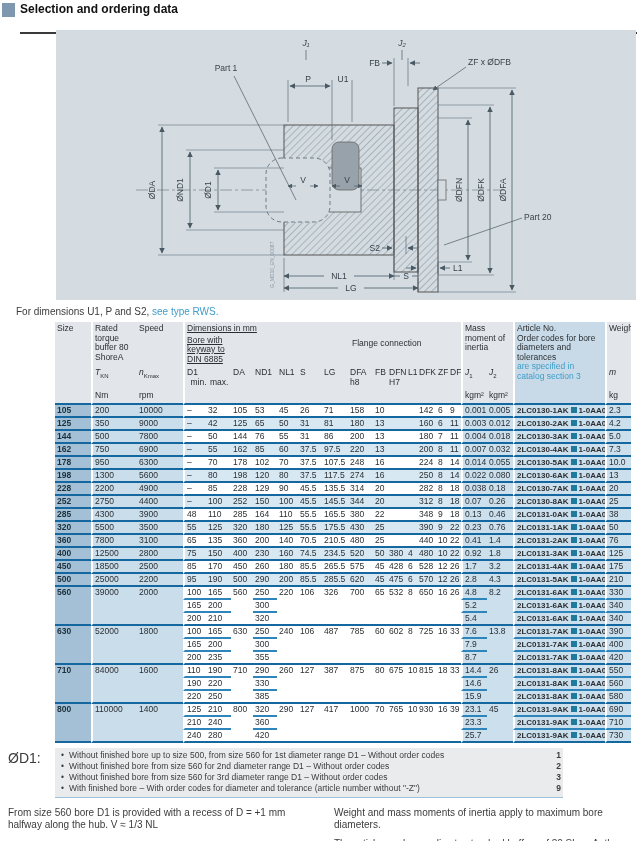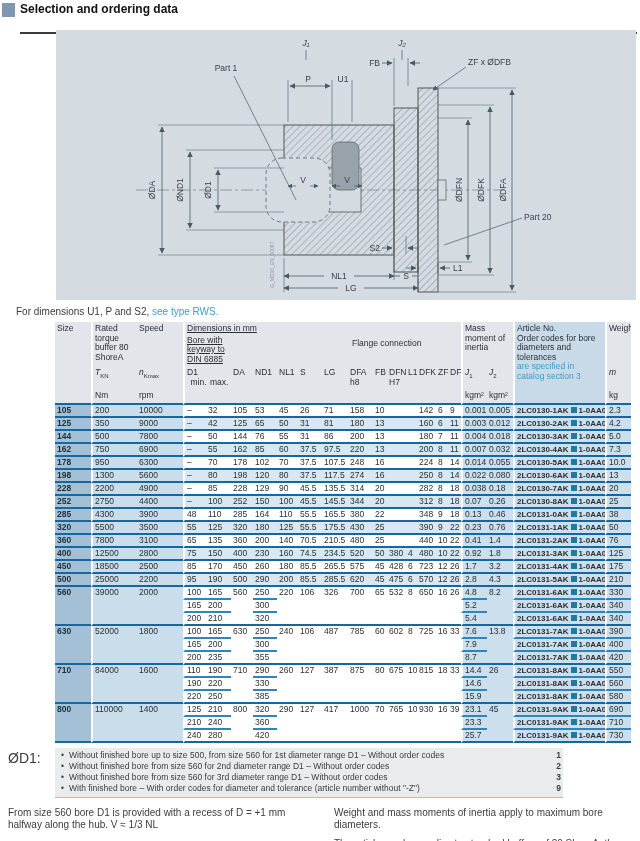--- a/index.html
+++ b/index.html
@@ -567,21 +567,21 @@
             <td class="c-dim-a gend">170</td>
             <td class="c-dim-a gend">450</td>
             <td class="c-dim-a gend">260</td>
             <td class="c-dim-a gend">180</td>
             <td class="c-dim-a gend">85.5</td>
             <td class="c-dim-a gend">265.5</td>
             <td class="c-dim-a gend">575</td>
             <td class="c-dim-a gend">45</td>
             <td class="c-dim-a gend">428</td>
             <td class="c-dim-a gend">6</td>
-            <td class="c-dim-a gend">723</td>
+            <td class="c-dim-a gend">528</td>
             <td class="c-dim-a gend">12</td>
             <td class="c-dim-a gend">26</td>
             <td class="c-j gapL gend">1.7</td>
             <td class="c-j gend">3.2</td>
             <td class="c-art gapL gend"><b>2LC0131-4AK</b><span class="sq"></span><b>1-0AA0</b></td>
             <td class="c-wt gapL gend">175</td>
           </tr>
           <tr>
             <td class="c-size gend">500</td>
             <td class="c-ts gapL gend">25000</td>

